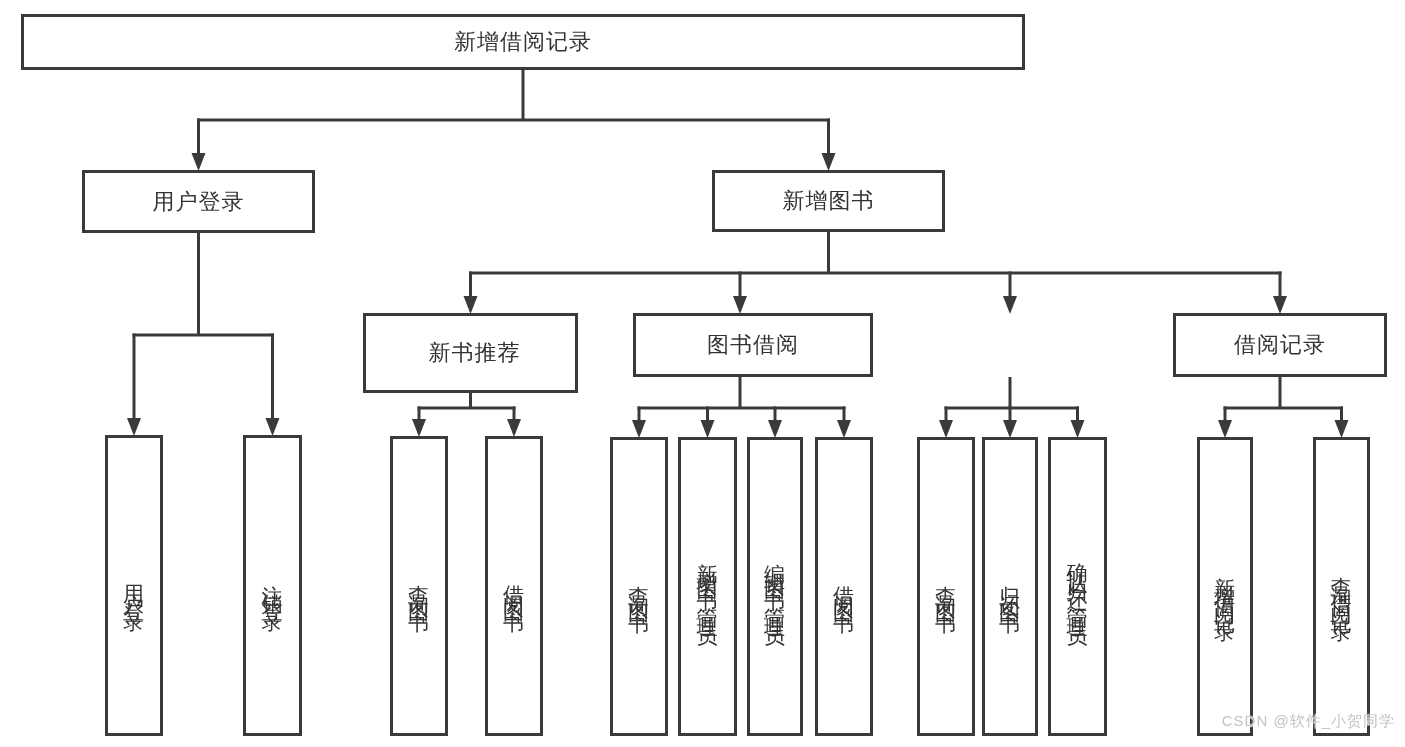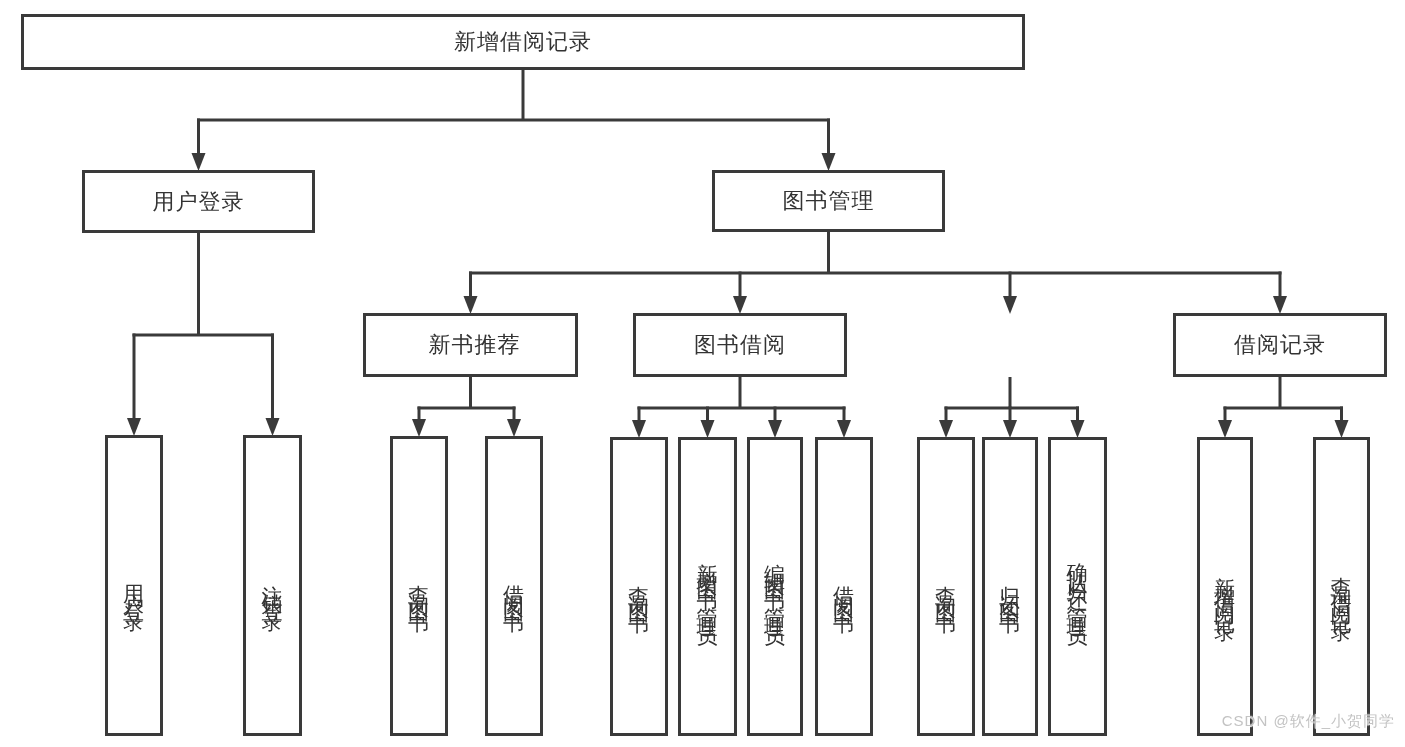--- a/index.html
+++ b/index.html
@@ -122,26 +122,26 @@
       <polygon points="1334.5,420 1348.5,420 1341.5,438" fill="#3a3a3a"></polygon>
     </svg>
   <div id="nodes">
       <div class="node horizontal" style="left: 21px; top: 14px; width: 1004px; height: 56px;">
         <span class="label">新增借阅记录</span>
       </div>
       <div class="node horizontal" style="left: 82px; top: 170px; width: 233px; height: 63px;">
         <span class="label">用户登录</span>
       </div>
       <div class="node horizontal" style="left: 712px; top: 170px; width: 233px; height: 62px;">
-        <span class="label">图书管理</span>
+        <span class="label">新增图书</span>
       </div>
-      <div class="node horizontal" style="left: 363px; top: 313px; width: 215px; height: 64px; padding-left: 8px;">
+      <div class="node horizontal" style="left: 363px; top: 313px; width: 215px; height: 80px; padding-left: 8px;">
         <span class="label">新书推荐</span>
       </div>
-      <div class="node horizontal" style="left: 633px; top: 313px; width: 214px; height: 64px;">
+      <div class="node horizontal" style="left: 633px; top: 313px; width: 240px; height: 64px;">
         <span class="label">图书借阅</span>
       </div>
       <div class="node horizontal" style="left: 1173px; top: 313px; width: 214px; height: 64px;">
         <span class="label">借阅记录</span>
       </div>
       <div class="node vertical" style="left: 105px; top: 435px; width: 58px; height: 301px;">
         <span class="label">用户登录</span>
       </div>
       <div class="node vertical" style="left: 243px; top: 435px; width: 59px; height: 301px;">
         <span class="label">注销登录</span>

